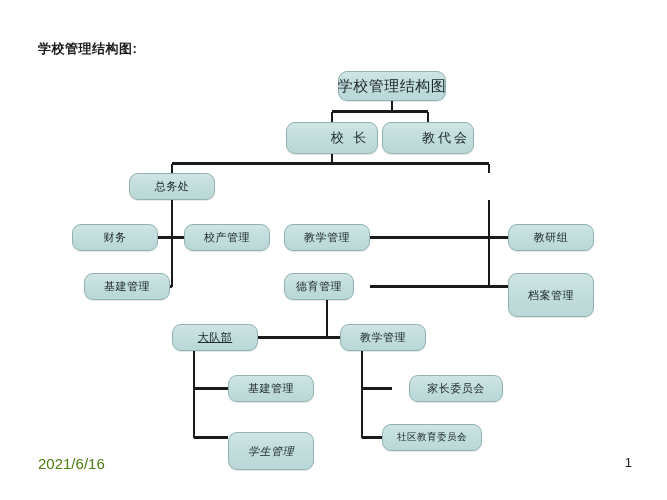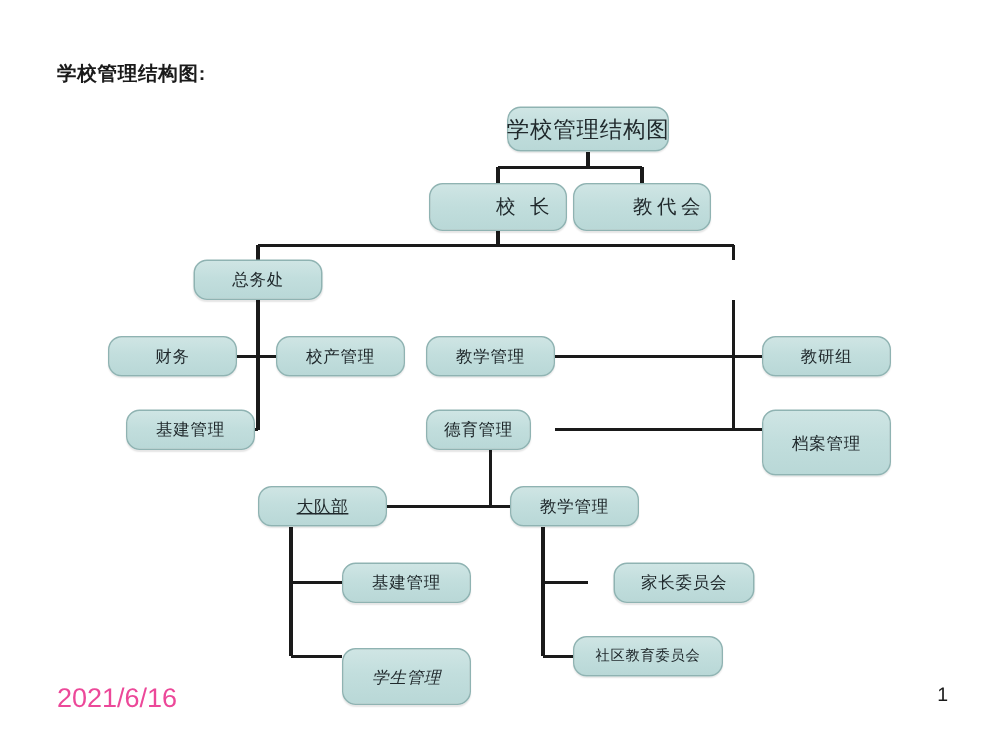--- a/index.html
+++ b/index.html
@@ -61,22 +61,22 @@
     white-space: nowrap;
     z-index: 2;
   }
   .node.root { font-size: 15px; text-align: right; }
   .node.big { font-size: 13px; letter-spacing: 3px; padding-left: 36px; }
   .node.small { font-size: 9.5px; }
   #footer-date {
     position: absolute;
     left: 38px;
     top: 455px;
-    font-size: 18px;
-    color: #ec4899;
+    font-size: 15px;
+    color: #4d7c0f;
   }
   #page-number {
     position: absolute;
     left: 612px;
     top: 455px;
     font-size: 13px;
     color: #1a1a1a;
     text-align: right;
     width: 20px;
   }

